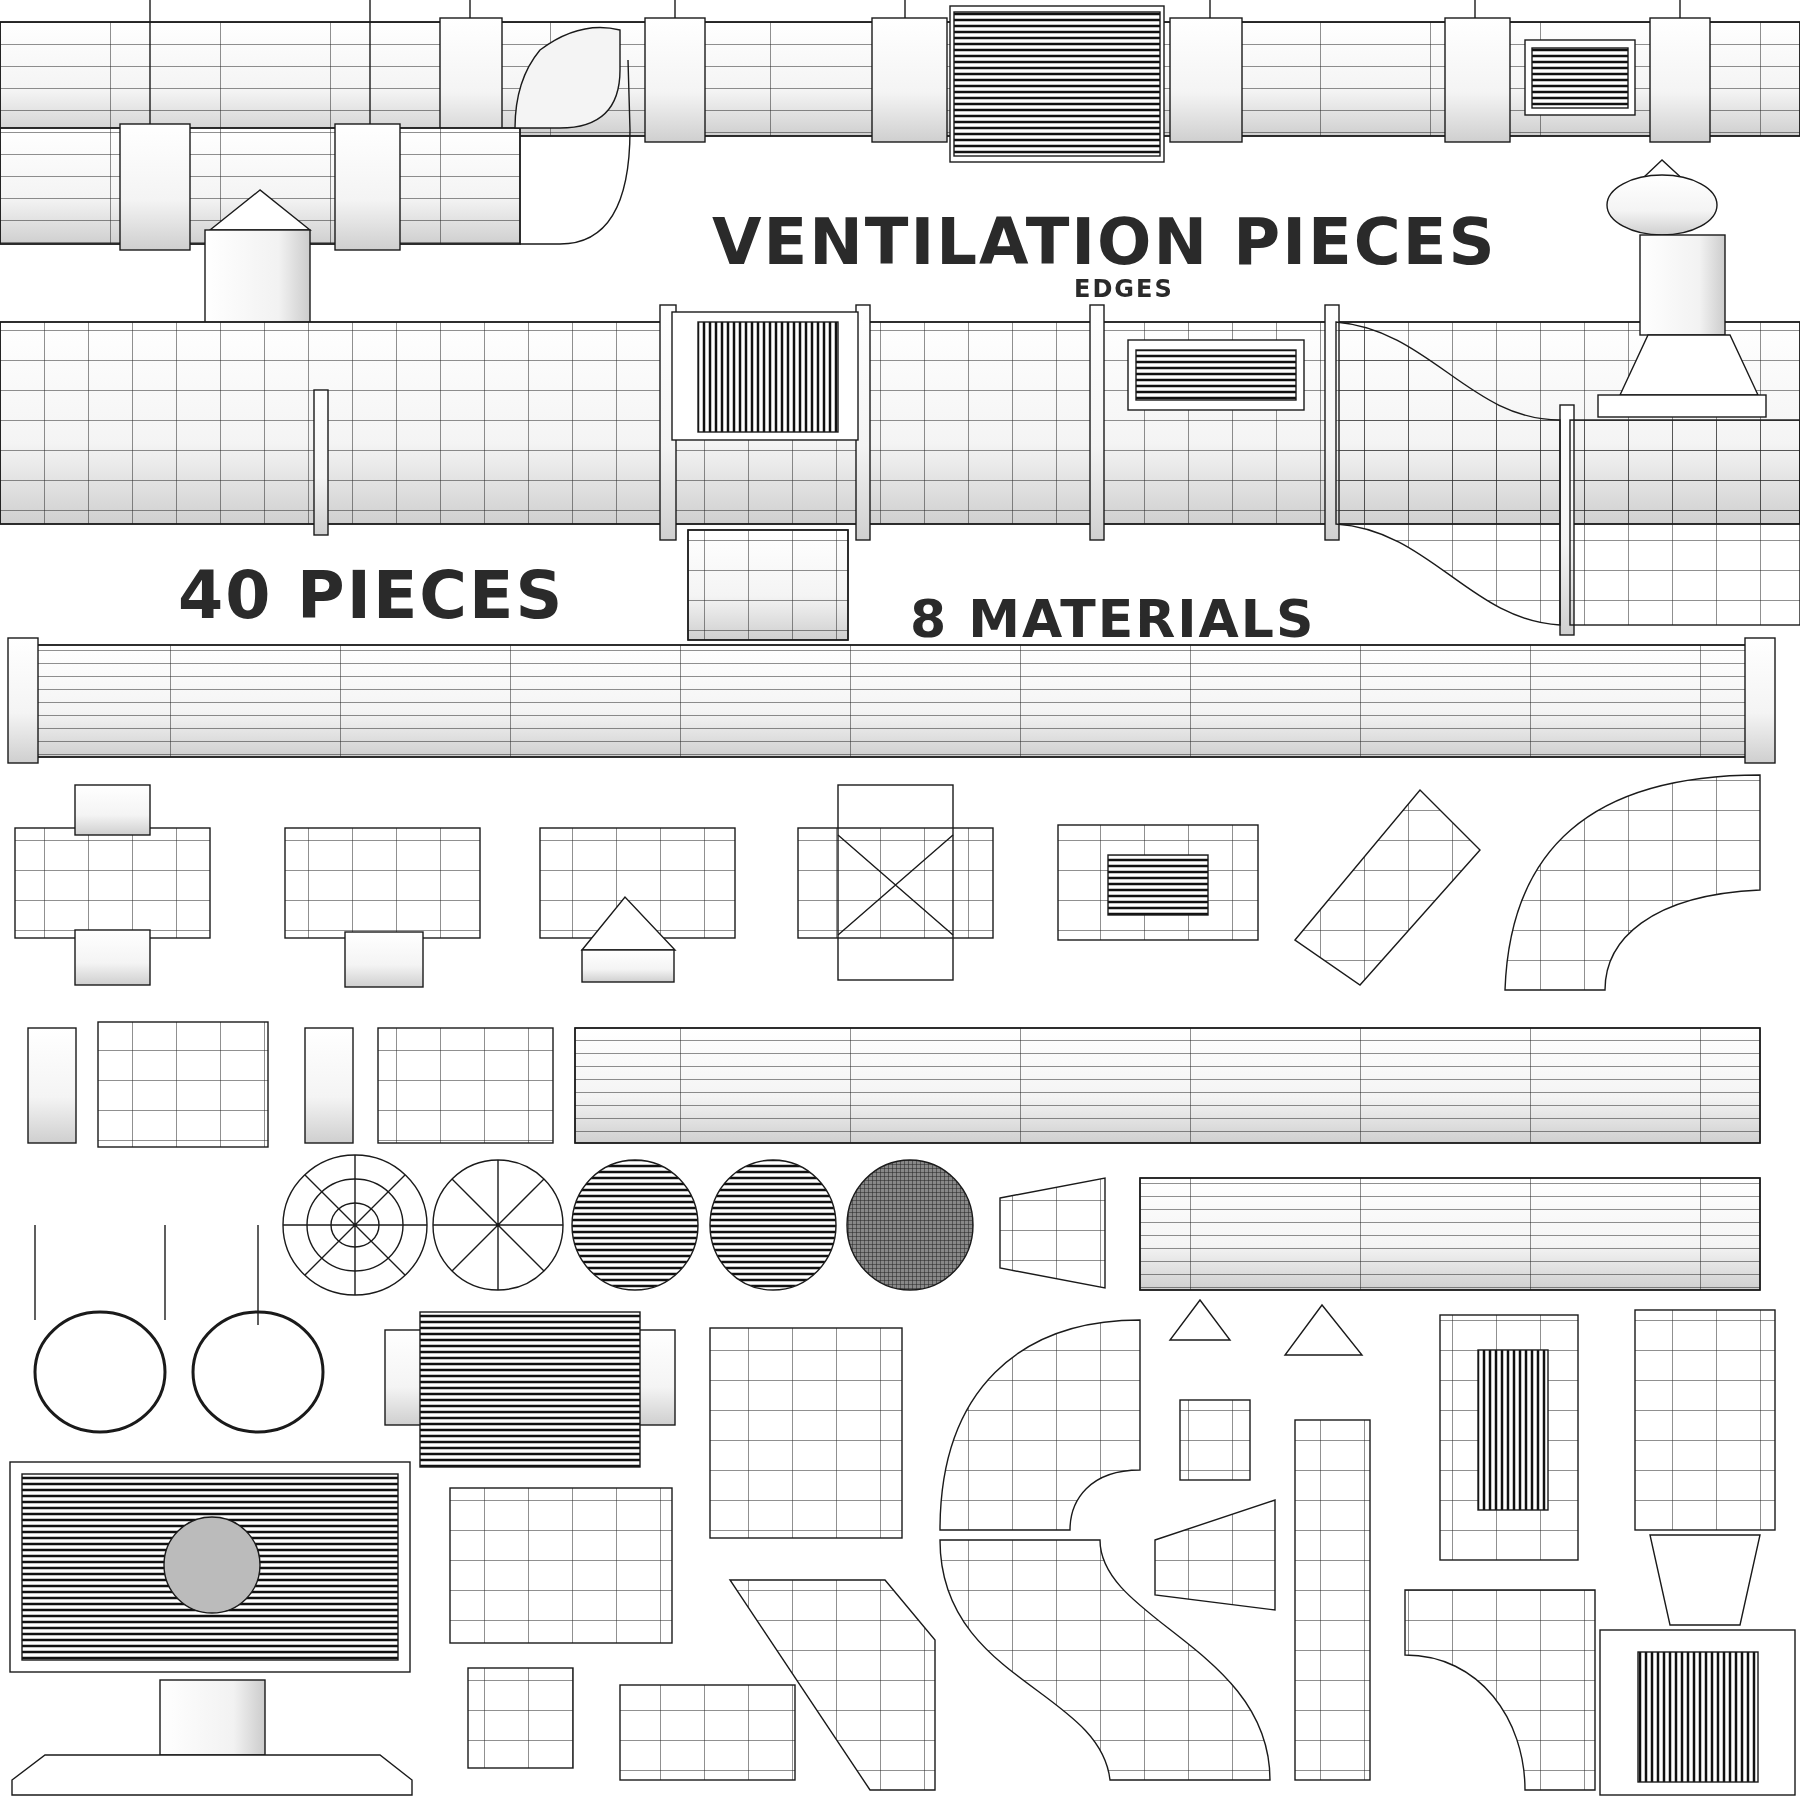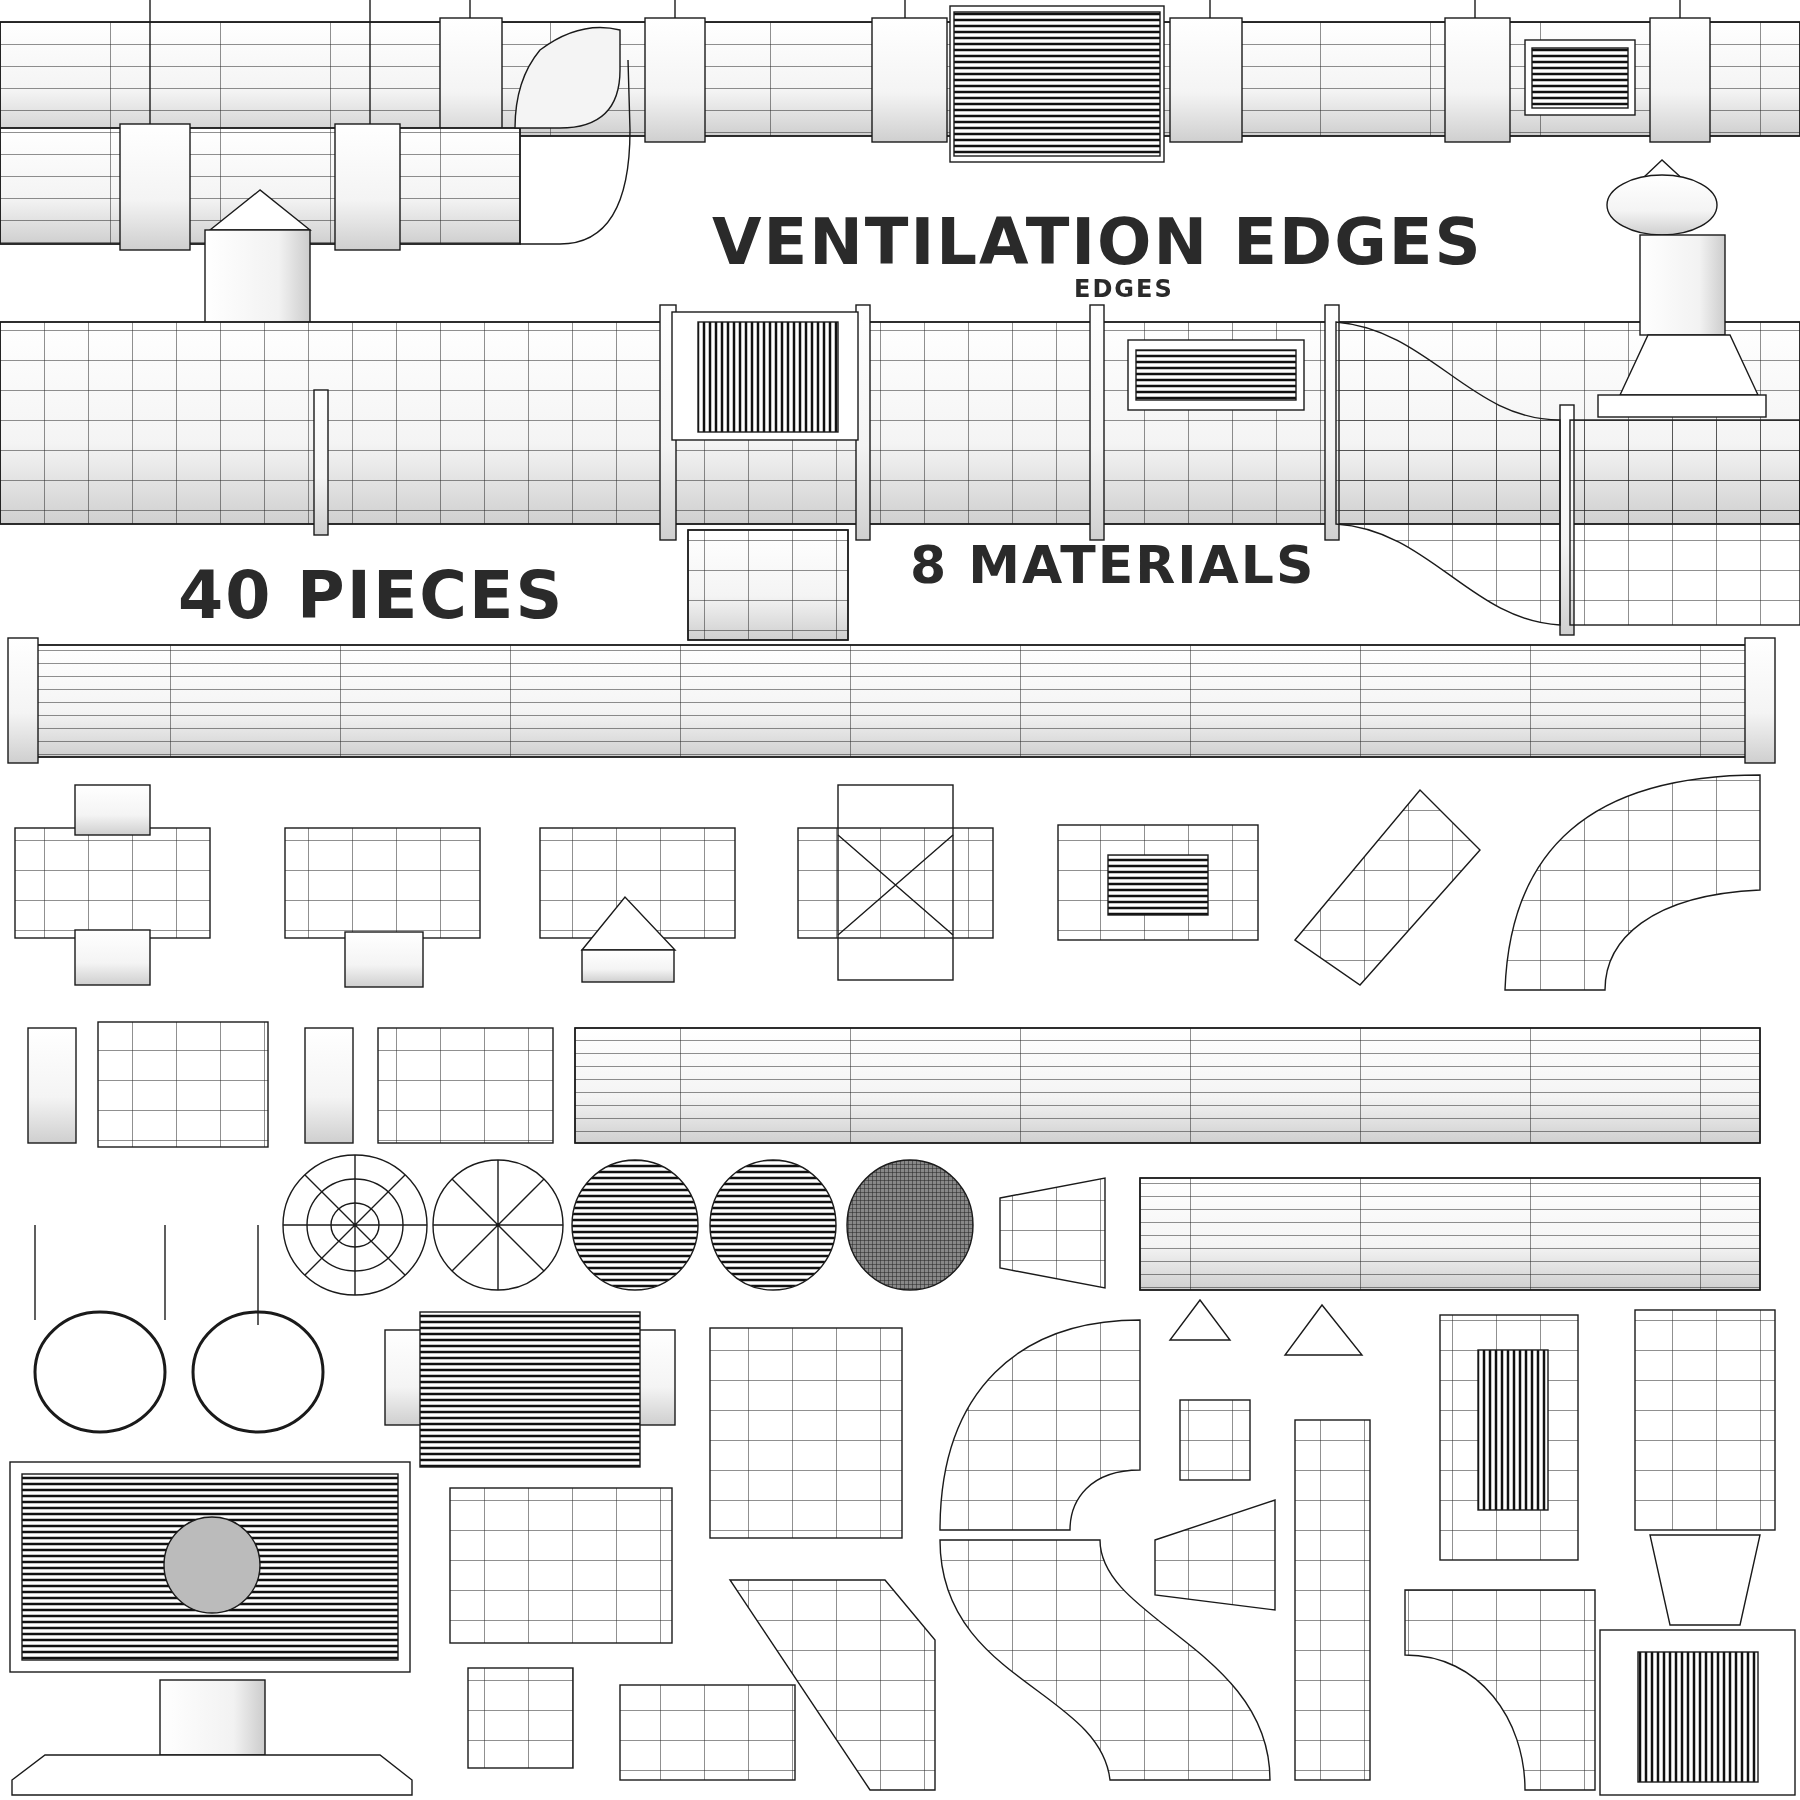--- a/index.html
+++ b/index.html
@@ -2,21 +2,21 @@
 <html><head>
 <meta charset="utf-8">
 <style>
   html,body{margin:0;padding:0;background:#fff;}
   body{width:1800px;height:1800px;position:relative;overflow:hidden;font-family:"DejaVu Sans",sans-serif;}
   svg.scene{position:absolute;left:0;top:0;width:1800px;height:1800px;}
   .title{position:absolute;font-weight:bold;color:#2a2a2a;letter-spacing:2px;white-space:nowrap;}
   .t-main{left:712px;top:205px;font-size:64px;}
   .t-sub{left:1056px;top:275px;font-size:24px;margin-left:18px;}
   .t-pieces{left:178px;top:558px;font-size:65px;}
-  .t-mats{left:910px;top:535px;font-size:52px;}
+  .t-mats{left:910px;top:589px;font-size:52px;}
 </style>
 </head>
 <body>
 
 <svg class="scene" viewBox="0 0 1800 1800" xmlns="http://www.w3.org/2000/svg">
   <defs>
     <linearGradient id="cyl" x1="0" y1="0" x2="0" y2="1">
       <stop offset="0" stop-color="#ffffff"></stop>
       <stop offset="0.6" stop-color="#f4f4f4"></stop>
       <stop offset="1" stop-color="#cfcfcf"></stop>
@@ -188,16 +188,16 @@
       <rect x="1478" y="1350" width="70" height="160" fill="url(#louvreV)"></rect>
       <path d="M1405 1590 L1595 1590 L1595 1790 L1525 1790 C1525 1720 1480 1655 1405 1655 Z" fill="url(#gridS)"></path>
       <rect x="1635" y="1310" width="140" height="220" fill="url(#gridS)"></rect>
       <polygon points="1650,1535 1760,1535 1740,1625 1670,1625" fill="#fff"></polygon>
       <rect x="1600" y="1630" width="195" height="165" fill="#fff"></rect>
       <rect x="1638" y="1652" width="120" height="130" fill="url(#louvreV)"></rect>
     </g>
   </g>
 </svg>
 
-<div class="title t-main">VENTILATION EDGES</div>
+<div class="title t-main">VENTILATION PIECES</div>
 <div class="title t-sub">EDGES</div>
 <div class="title t-pieces">40 PIECES</div>
 <div class="title t-mats">8 MATERIALS</div>
 
 </body></html>

